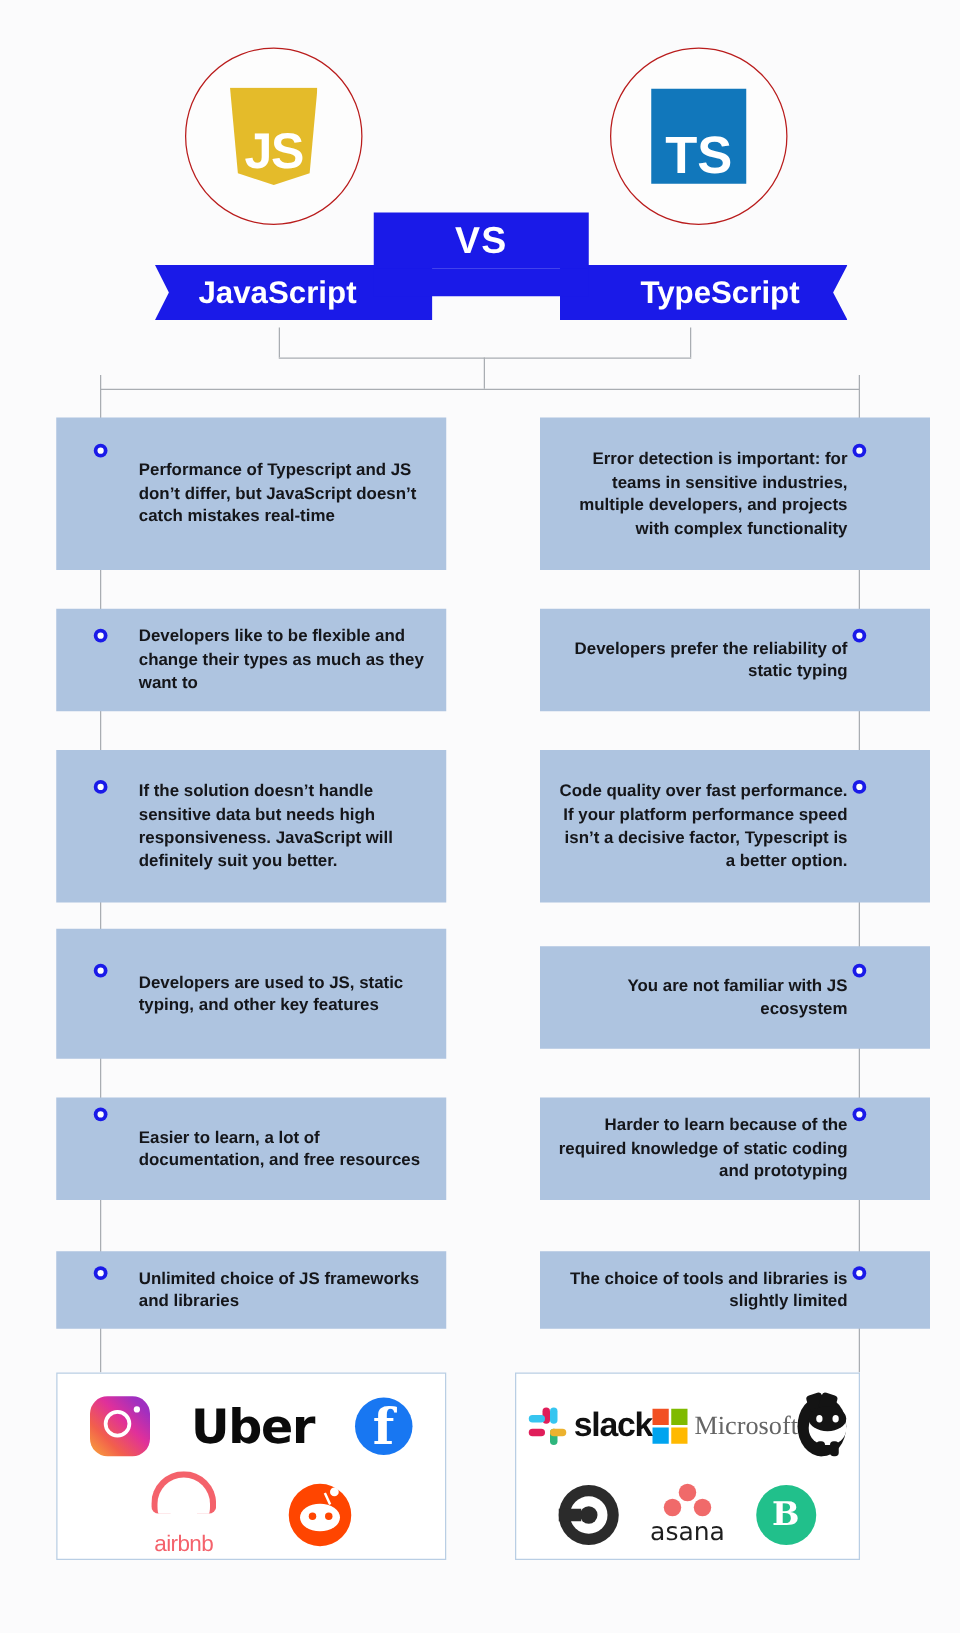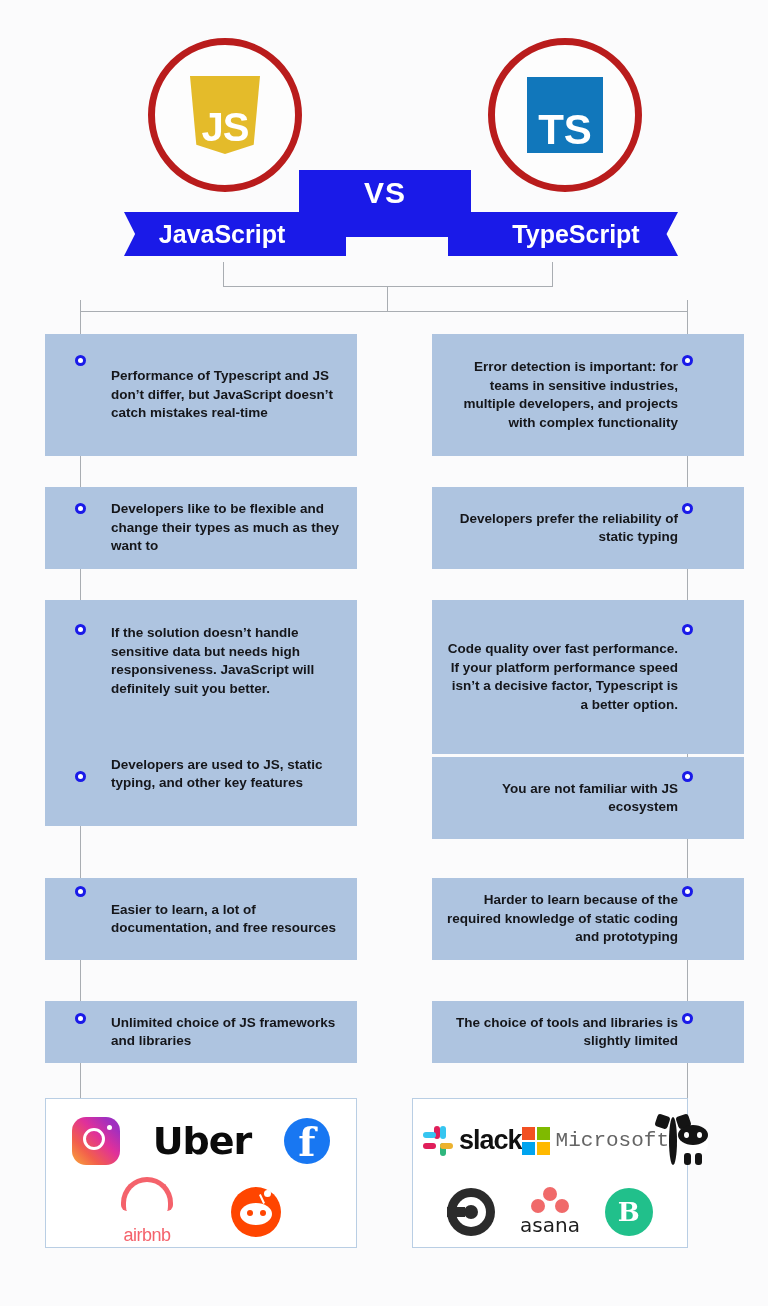--- a/index.html
+++ b/index.html
@@ -8,21 +8,21 @@
     background:#fbfbfc;
     font-family:"Liberation Sans","DejaVu Sans",sans-serif;
     position:relative;overflow:hidden;
     -webkit-font-smoothing:antialiased;
   }
   .page{position:relative;width:768px;height:1306px;}
 
   
   .logo-circle{
     position:absolute;width:140px;height:140px;border-radius:50%;
-    border:7px solid #b91c1c;background:#fdfdfd;
+    border:1px solid #b91c1c;background:#fdfdfd;
     display:flex;align-items:center;justify-content:center;
   }
   #js-circle{left:148px;top:38px;}
   #ts-circle{left:488px;top:38px;}
 
   .js-shield{
     width:70px;height:78px;background:#e4bb2a;
     position:relative;
     clip-path:polygon(0% 0%,100% 0%,91% 88%,50% 100%,9% 88%);
     display:block;
@@ -151,21 +151,21 @@
 
   
   .slack-wrap{display:flex;align-items:center;gap:6px;}
   .slack-mark{position:relative;width:30px;height:30px;}
   .sb{position:absolute;border-radius:3px;}
   .slack-txt{font-size:27px;font-weight:bold;color:#111;letter-spacing:-1px;}
   
   .ms-wrap{display:flex;align-items:center;gap:6px;}
   .ms-grid{width:28px;height:28px;display:grid;grid-template-columns:1fr 1fr;
         grid-template-rows:1fr 1fr;gap:2px;}
-  .ms-txt{font-size:21px;color:#656565;font-family:Liberation Mono, monospace;}
+  .ms-txt{font-size:21px;color:#656565;font-family:Liberation Serif, serif;}
   
   .gh{width:48px;height:48px;border-radius:50%;background:#141414;position:relative;}
   .gh .ear{position:absolute;width:13px;height:13px;background:#141414;border-radius:3px;top:-2px;}
   .gh .ear.l{left:8px;transform:rotate(-18deg);}
   .gh .ear.r{right:8px;transform:rotate(18deg);}
   .gh .body{position:absolute;left:9px;top:11px;width:30px;height:28px;background:#fff;
         border-radius:50% 50% 46% 46%;}
   .gh .head{position:absolute;left:9px;top:8px;width:30px;height:20px;background:#141414;
         border-radius:50%;}
   .gh .eye{position:absolute;width:5px;height:6px;border-radius:50%;background:#fff;top:15px;}
@@ -250,21 +250,21 @@
   <div class="box left" style="top:487px;height:82px;">
     <p>Developers like to be flexible and change their types as much as they want to</p>
   </div>
   <div class="marker" style="left:75px;top:503px;"></div>
 
   <div class="box left" style="top:600px;height:122px;">
     <p>If the solution doesn’t handle sensitive data but needs high responsiveness. JavaScript will definitely suit you better.</p>
   </div>
   <div class="marker" style="left:75px;top:624px;"></div>
 
-  <div class="box left" style="top:722px;height:104px;">
+  <div class="box left" style="top:743px;height:104px;">
     <p>Developers are used to JS, static typing, and other key features</p>
   </div>
   <div class="marker" style="left:75px;top:771px;"></div>
 
   <div class="box left" style="top:878px;height:82px;">
     <p>Easier to learn, a lot of documentation, and free resources</p>
   </div>
   <div class="marker" style="left:75px;top:886px;"></div>
 
   <div class="box left" style="top:1001px;height:62px;">
@@ -275,21 +275,21 @@
   <div class="box right" style="top:334px;height:122px;">
     <p>Error detection is important: for teams in sensitive industries, multiple developers, and projects with complex functionality</p>
   </div>
   <div class="marker" style="left:682px;top:355px;"></div>
 
   <div class="box right" style="top:487px;height:82px;">
     <p>Developers prefer the reliability of static typing</p>
   </div>
   <div class="marker" style="left:682px;top:503px;"></div>
 
-  <div class="box right" style="top:600px;height:154px;">
+  <div class="box right" style="top:600px;height:122px;">
     <p>Code quality over fast performance. If your platform performance speed isn’t a decisive factor, Typescript is a better option.</p>
   </div>
   <div class="marker" style="left:682px;top:624px;"></div>
 
   <div class="box right" style="top:757px;height:82px;">
     <p>You are not familiar with JS ecosystem</p>
   </div>
   <div class="marker" style="left:682px;top:771px;"></div>
 
   <div class="box right" style="top:878px;height:82px;">

